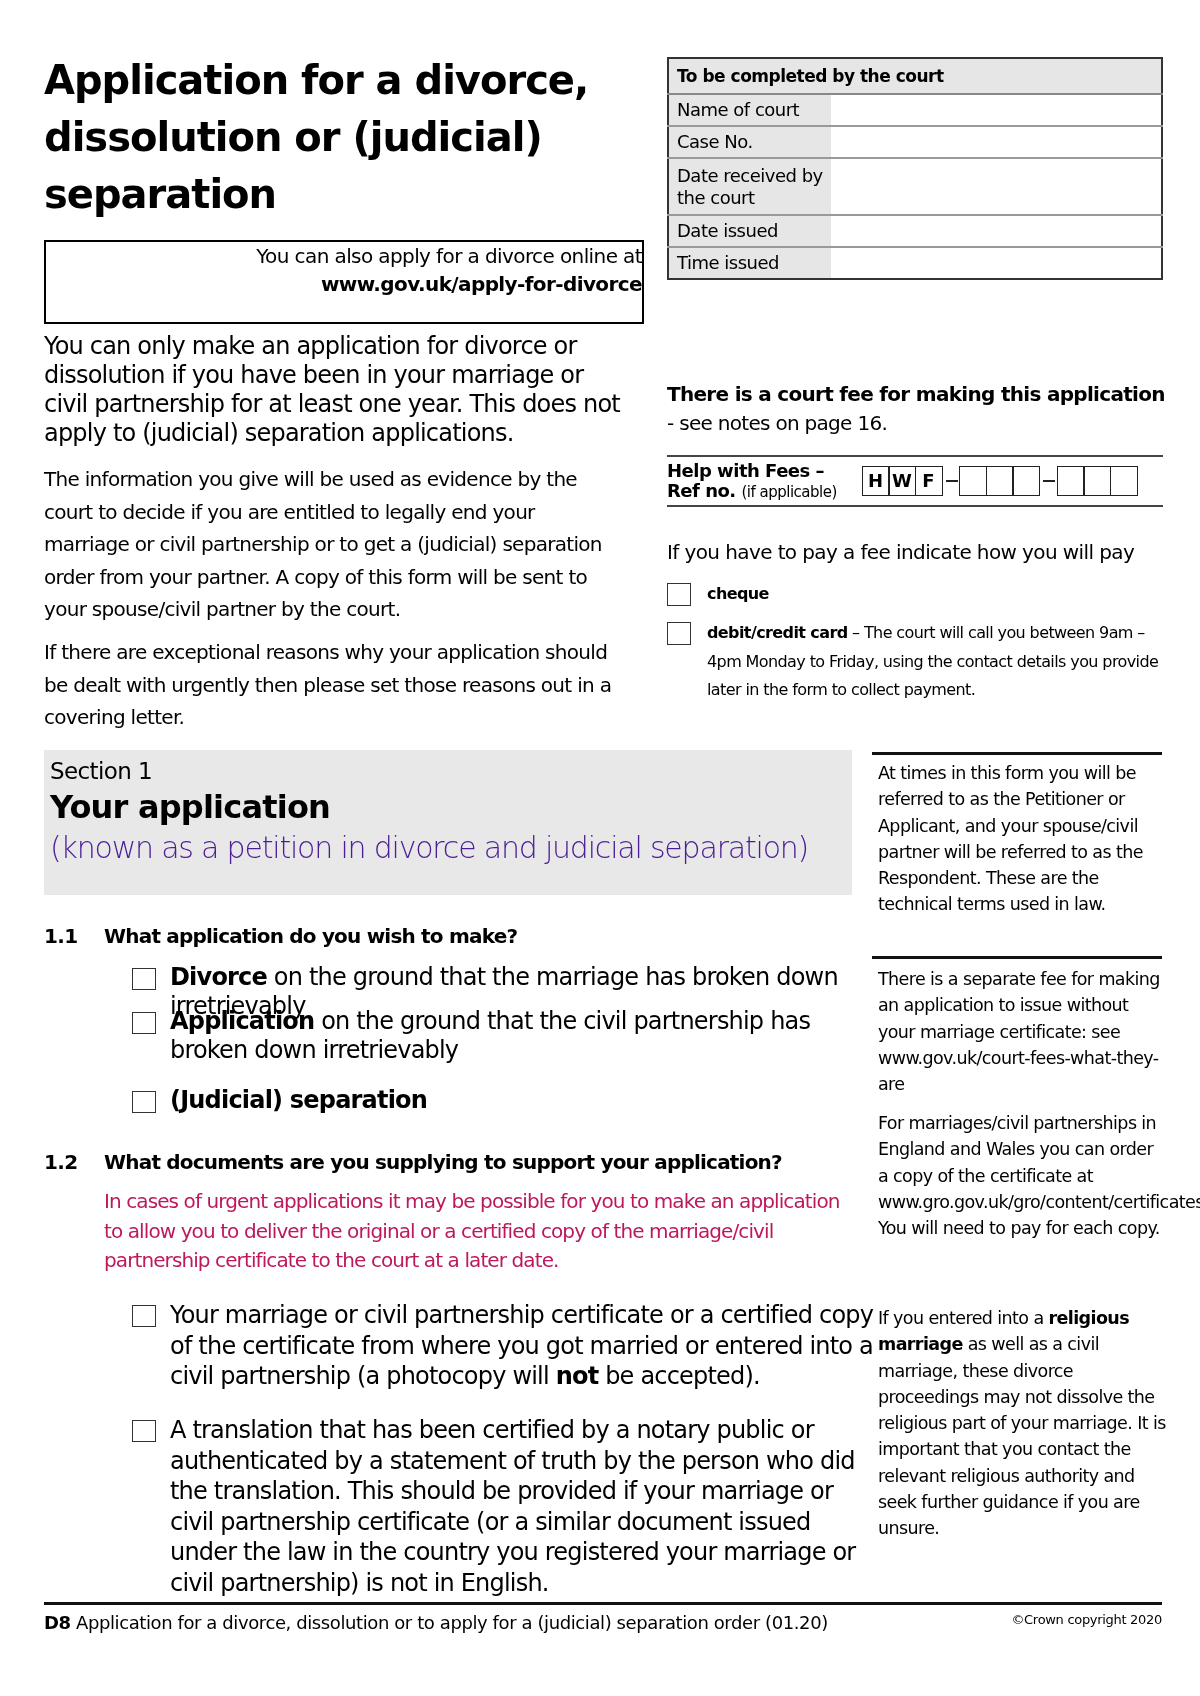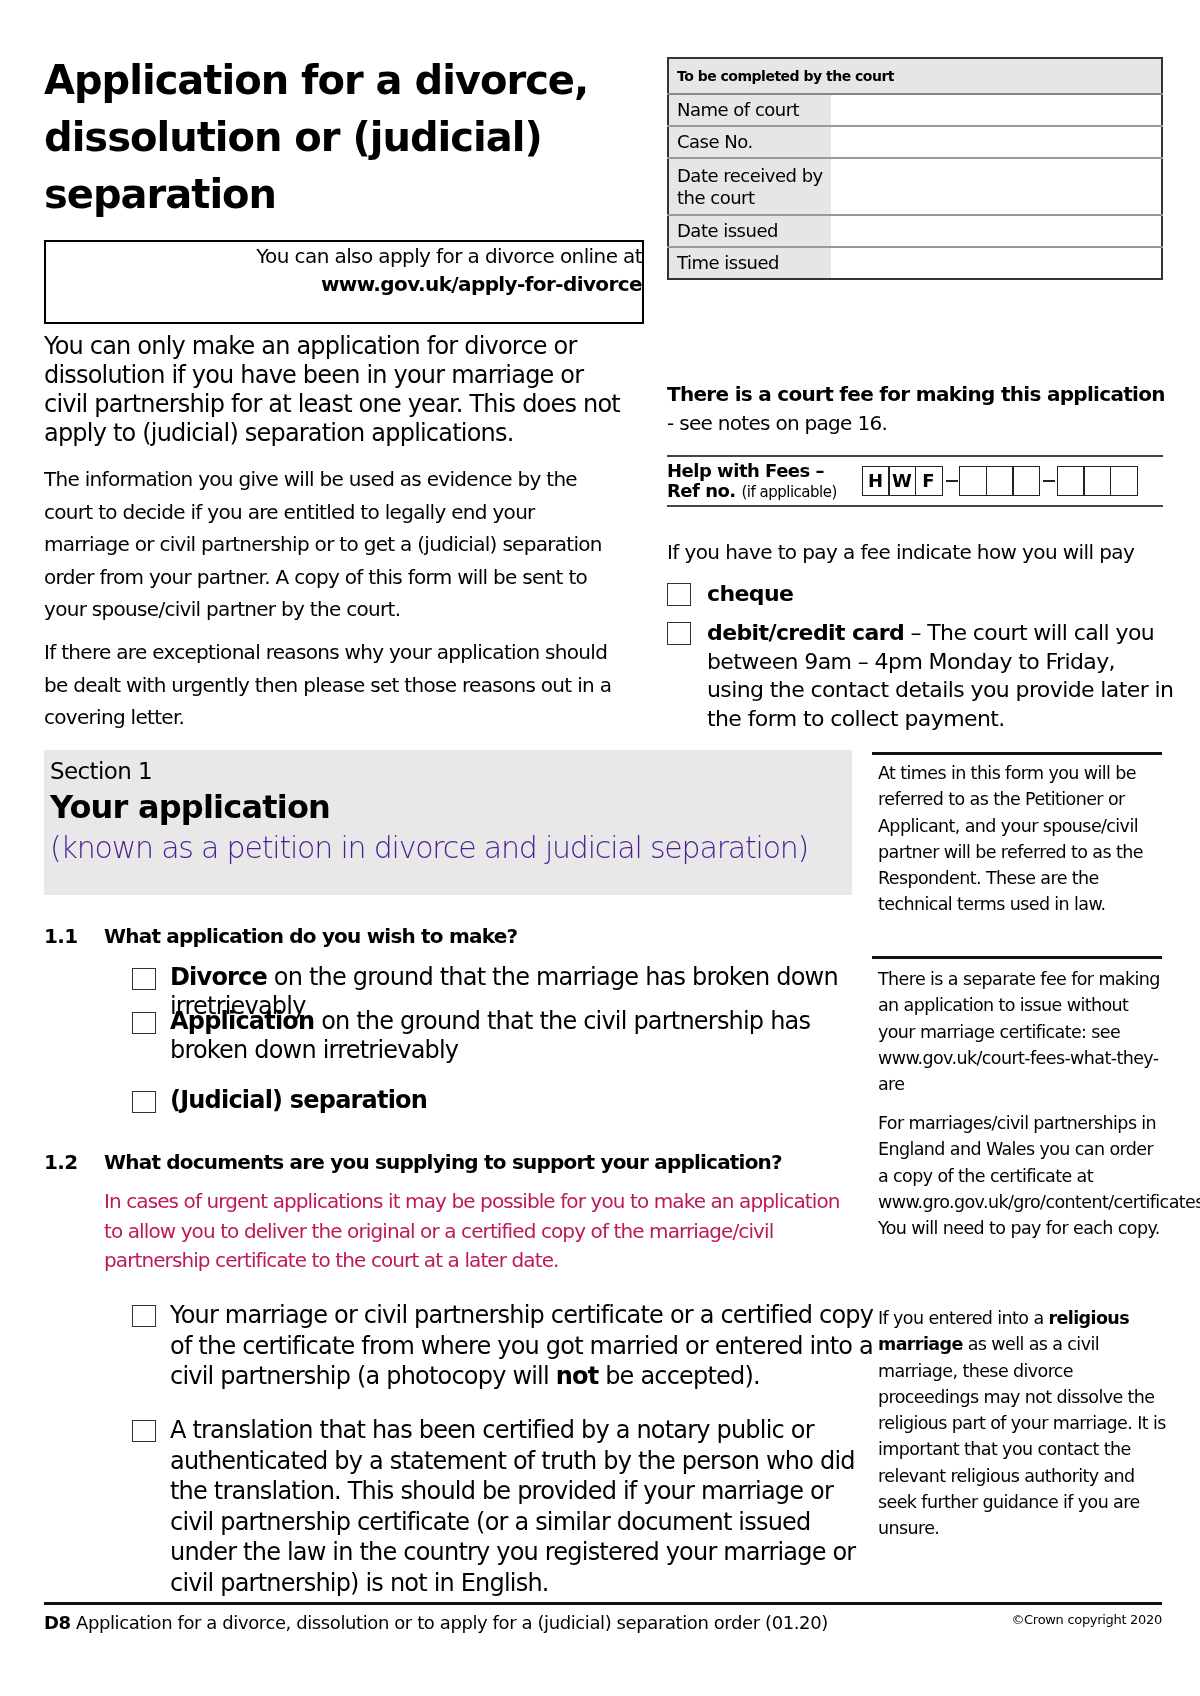--- a/index.html
+++ b/index.html
@@ -15,39 +15,39 @@
   #online-box .url { font-weight: bold; }
 
   
   #intro-bold { left: 44px; top: 332px; width: 580px; font-size: 24px; font-weight: normal; line-height: 29px; letter-spacing: -0.8px; }
   #intro-p1 { left: 44px; top: 463px; width: 580px; font-size: 20px; line-height: 32.5px; letter-spacing: -0.7px; }
   #intro-p2 { left: 44px; top: 636px; width: 580px; font-size: 20px; line-height: 32.5px; letter-spacing: -0.7px; }
 
   
   #court-table { left: 667px; top: 57px; width: 496px; border: 2px solid #333; border-collapse: collapse; }
   #court-table td, #court-table th { border-bottom: 2px solid #999; font-size: 18px; letter-spacing: -0.5px; }
-  #court-table th { background: #e6e6e6; text-align: left; font-weight: bold; height: 36px; padding: 0 8px; font-size: 14px; border-bottom: 2px solid #888; }
+  #court-table th { background: #e6e6e6; text-align: left; font-weight: bold; height: 36px; padding: 0 8px; font-size: 17px; border-bottom: 2px solid #888; }
   #court-table td.lbl { background: #e6e6e6; width: 163px; padding: 0 8px; line-height: 22px; border-right: 0; }
   #court-table td.val { background: #fff; }
   #court-table tr.r1 td { height: 32px; }
   #court-table tr.r3 td { height: 57px; }
   #court-table tr:last-child td { border-bottom: none; }
 
   
   #fee-heading { left: 667px; top: 380px; width: 500px; font-size: 20px; line-height: 29px; letter-spacing: -0.7px; }
   #fee-heading b { font-weight: bold; }
   #hwf { left: 667px; top: 455px; width: 496px; height: 52px; border-top: 2px solid #444; border-bottom: 2px solid #444; }
   #hwf-label { left: 0; top: 4px; font-size: 18px; line-height: 20px; font-weight: bold; letter-spacing: -0.5px; }
   #hwf-label .small { font-weight: normal; font-size: 15px; }
   #hwf-boxes { left: 196px; top: 9px; display: flex; align-items: center; }
   .hbox { width: 28px; height: 30px; border: 1.5px solid #222; margin-left: -1.5px; text-align: center; font-weight: bold; font-size: 18px; line-height: 28px; }
   .hdash { width: 12px; height: 2px; background: #222; margin: 0 3px; }
 
   #pay-q { left: 667px; top: 540px; width: 510px; font-size: 20px; letter-spacing: -0.6px; }
-  .pay-opt { left: 667px; width: 510px; font-size: 22px; line-height: 28.5px; letter-spacing: -0.6px; }
+  .pay-opt { left: 667px; width: 510px; font-size: 16px; line-height: 28.5px; letter-spacing: -0.6px; }
   .cbox { width: 24px; height: 23px; border: 1.5px solid #333; background: #fff; display: inline-block; }
   .pay-opt .cbox { position: absolute; left: 0; top: 3px; }
   .pay-opt .txt { margin-left: 40px; display: block; }
   #pay-cheque { top: 580px; }
   #pay-card { top: 619px; }
 
   
   #section-band { left: 44px; top: 750px; width: 808px; height: 145px; background: #e8e8e8; padding: 6px 6px; }
   #section-num { font-size: 23px; line-height: 30px; letter-spacing: -0.6px; }
   #section-title { font-size: 32px; font-weight: bold; line-height: 42px; letter-spacing: -0.8px; }

